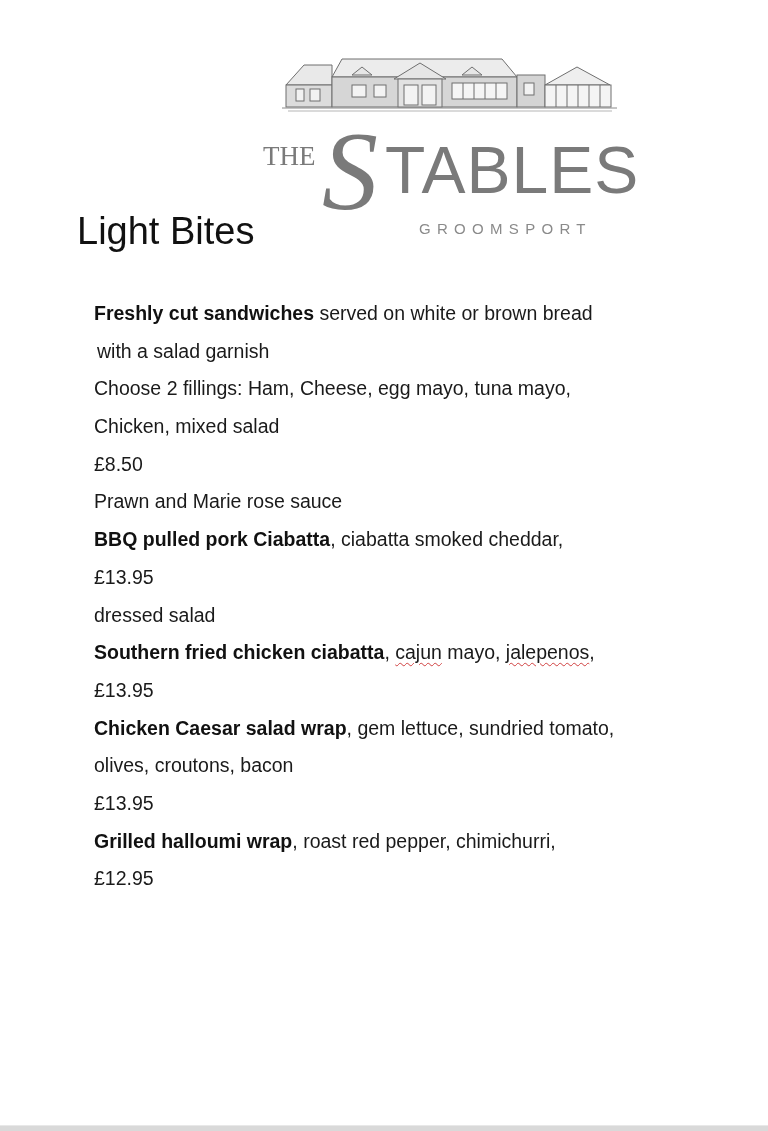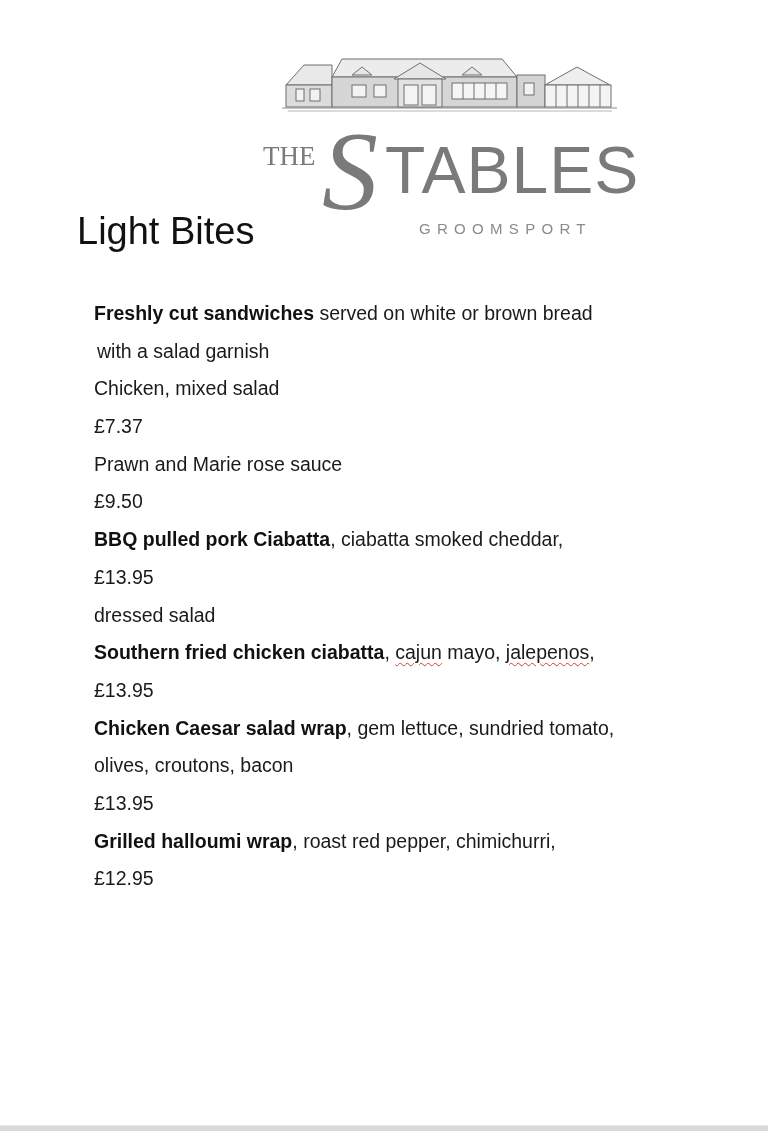--- a/index.html
+++ b/index.html
@@ -174,24 +174,24 @@
   </div>
 
   <h1 class="title">Light Bites</h1>
 
   <div class="menu">
 
     <div class="line">
       <b>Freshly cut sandwiches</b><span> served on white or brown bread</span>
     </div>
     <div class="line indent">with a salad garnish</div>
+    <div class="line">Choose 2 fillings: Ham, Cheese, egg mayo, tuna mayo,</div>
     <div class="line">Chicken, mixed salad</div>
-    <div class="line">£7.37</div>
+    <div class="line">£8.50</div>
     <div class="line">Prawn and Marie rose sauce</div>
-    <div class="line">£9.50</div>
 
     <div class="line">
       <b>BBQ pulled pork Ciabatta</b><span>, ciabatta smoked cheddar,</span>
     </div>
     <div class="line">£13.95</div>
 
     <div class="line">dressed salad</div>
     <div class="line">
       <b>Southern fried chicken ciabatta</b><span>, </span><span class="spell">cajun</span><span> mayo, </span><span class="spell">jalepenos</span><span>,</span>
     </div>

